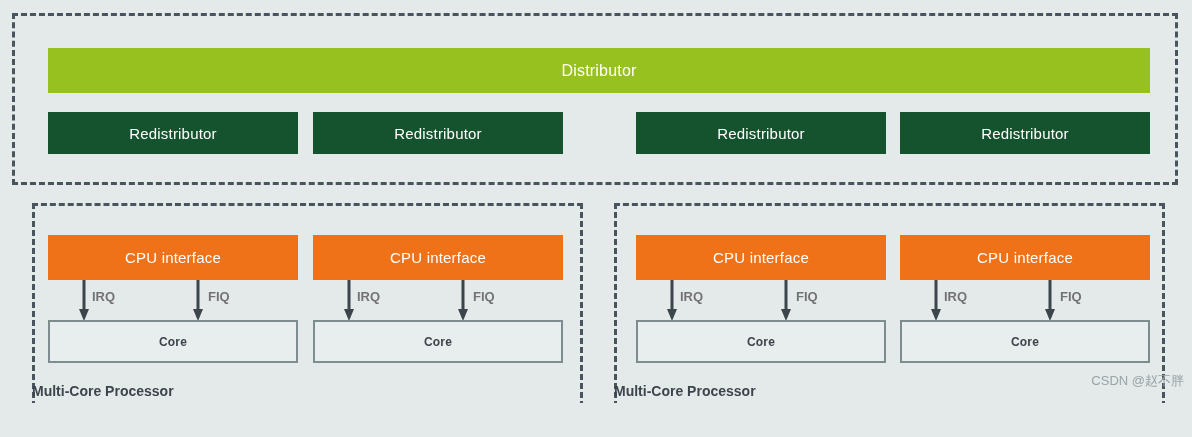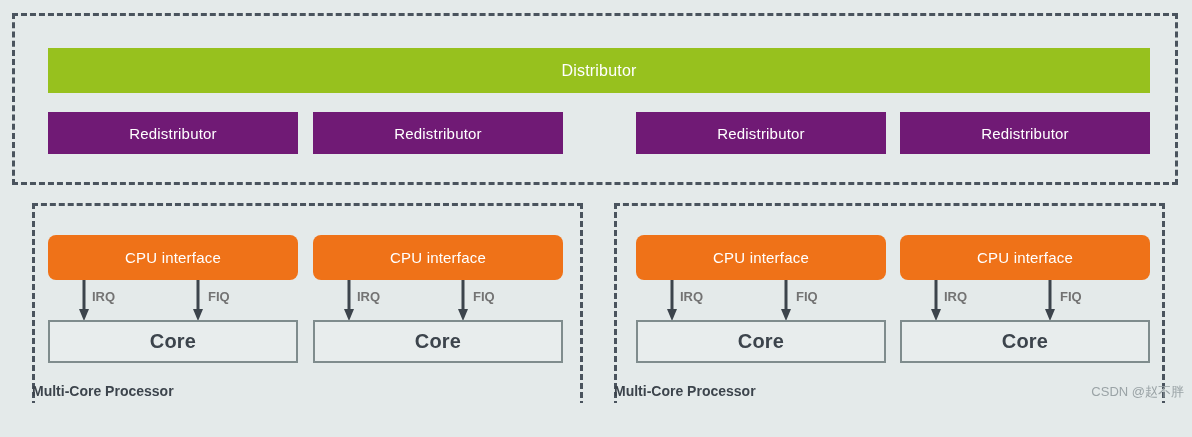--- a/index.html
+++ b/index.html
@@ -35,33 +35,32 @@
     justify-content: center;
     color: #ffffff;
     font-size: 16px;
     letter-spacing: .2px;
     white-space: nowrap;
   }
   .block.distributor {
     background: #97c11e;
   }
   .block.redistributor {
-    background: #701a75;
+    background: #14532d;
     font-size: 15px;
   }
   .block.cpu-interface {
     background: #ef7218;
     font-size: 15px;
-    border-radius: 8px;
   }
   .block.core {
     background: #e8eded;
     border: 2px solid #7f8c8d;
     color: #3c444c;
-    font-size: 20px;
+    font-size: 12px;
     font-weight: bold;
   }
 
   
   .arrow {
     position: absolute;
     width: 12px;
   }
   .arrow svg { display: block; }
 
@@ -78,21 +77,21 @@
     font-size: 14px;
     font-weight: bold;
     color: #3c444c;
     text-align: left;
     white-space: nowrap;
   }
 
   .watermark {
     position: absolute;
     right: 8px;
-    bottom: 2px;
+    bottom: 13px;
     font-size: 13px;
     color: #9aa3a6;
     white-space: nowrap;
   }
 </style>
 </head>
 <body>
 
 <div id="canvas">
 

